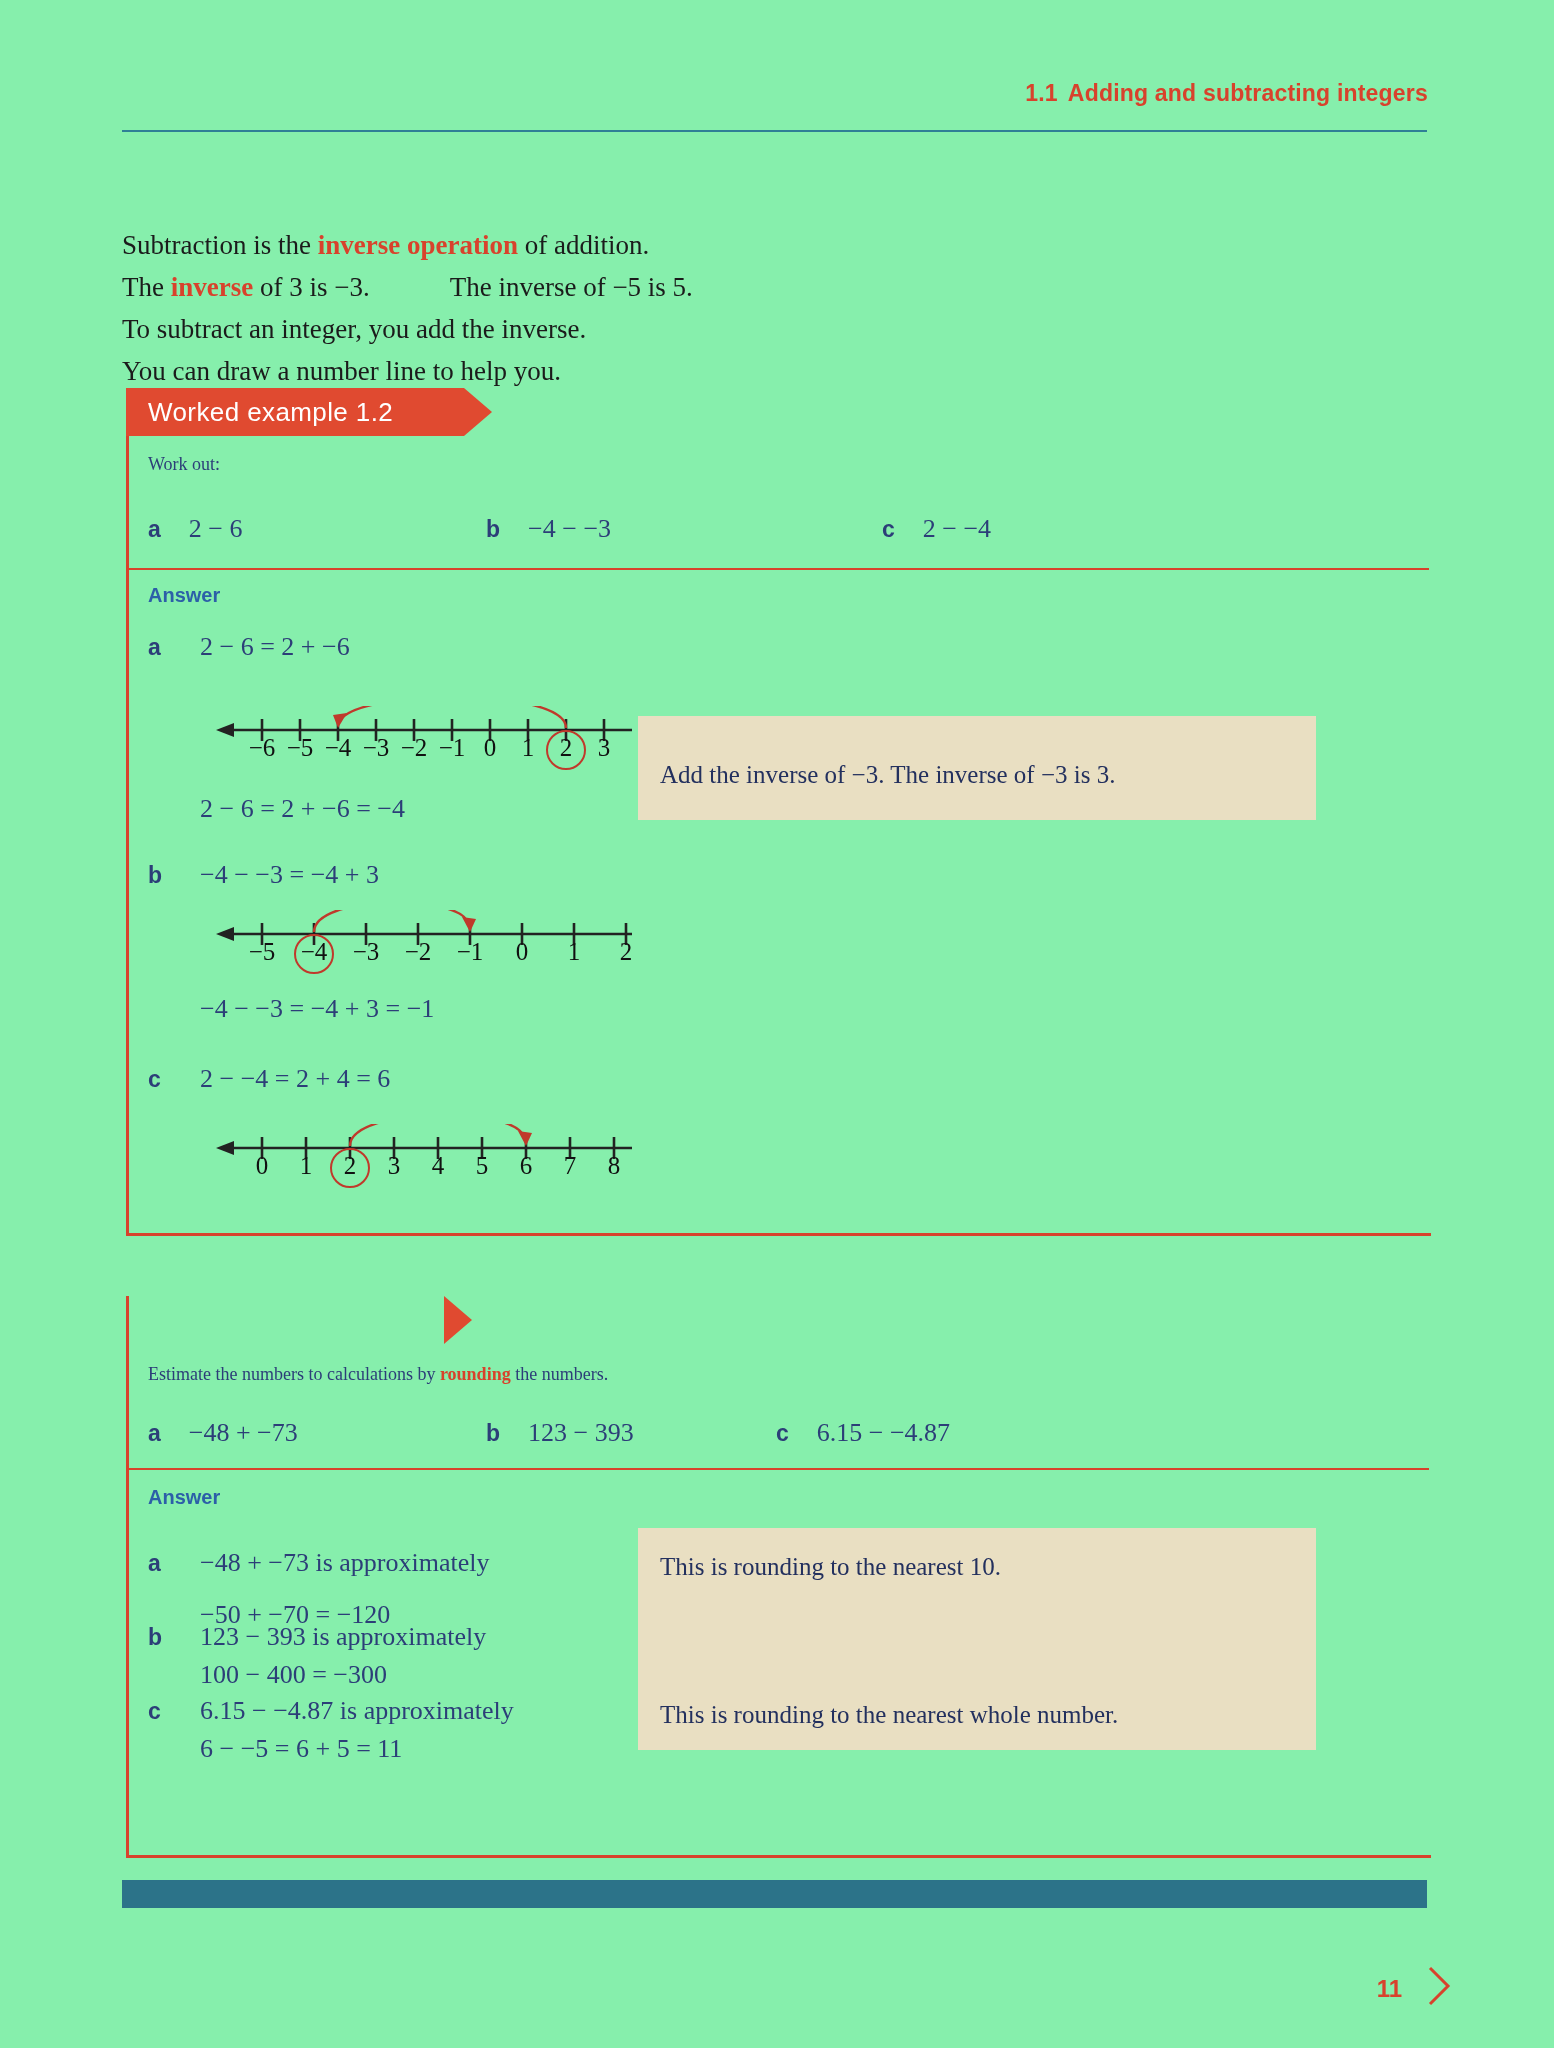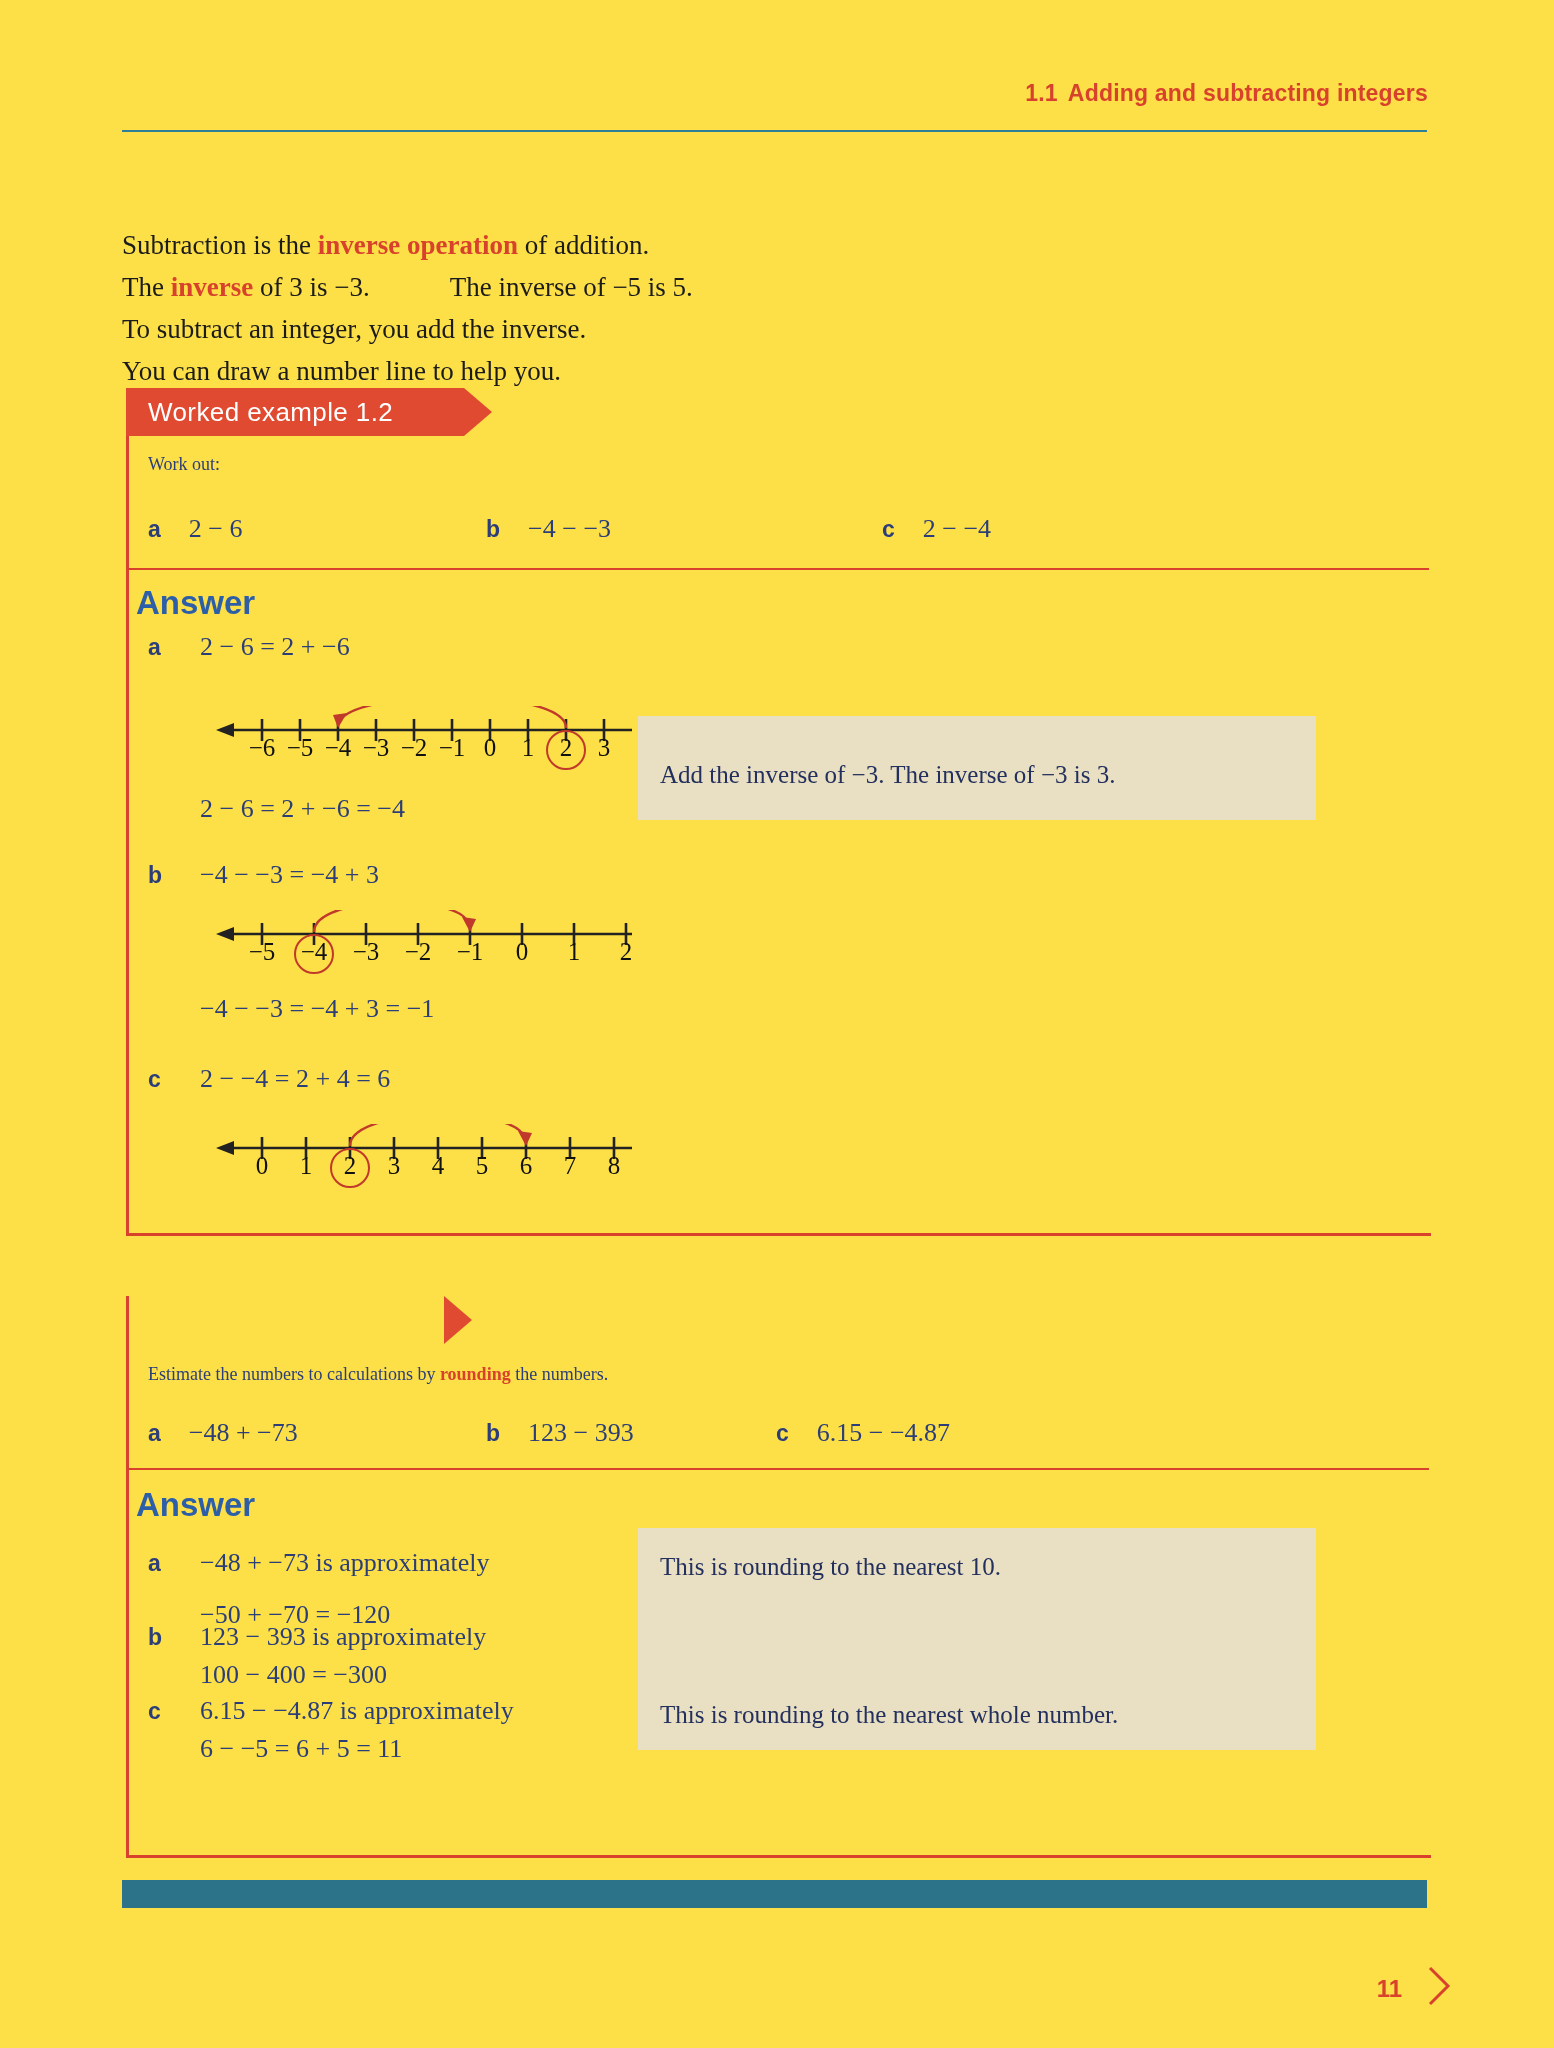--- a/index.html
+++ b/index.html
@@ -13,21 +13,21 @@
     font-family: "Liberation Serif", serif;
     position: relative;
     overflow: hidden;
   }
 
   .page {
     position: absolute;
     left: 0; top: 0;
     width: 1554px;
     height: 2048px;
-    background: #fde047;
+    background: #86efac;
   }
 
   
   .chapter-header {
     position: absolute;
     right: 126px;
     top: 80px;
     font-family: "Liberation Sans", sans-serif;
     font-size: 23px;
     font-weight: bold;
@@ -140,24 +140,24 @@
   .answer-rule {
     position: absolute;
     left: 0;
     width: 1303px;
     height: 2px;
     background: #d8422c;
   }
 
   .answer-label {
     position: absolute;
-    left: 10px;
+    left: 22px;
     font-family: "Liberation Sans", sans-serif;
     font-weight: bold;
-    font-size: 33px;
+    font-size: 20px;
     color: #2c5fa8;
   }
 
   .step {
     position: absolute;
     font-size: 26px;
     color: #2c3e78;
     white-space: nowrap;
   }
   .step .lbl {

